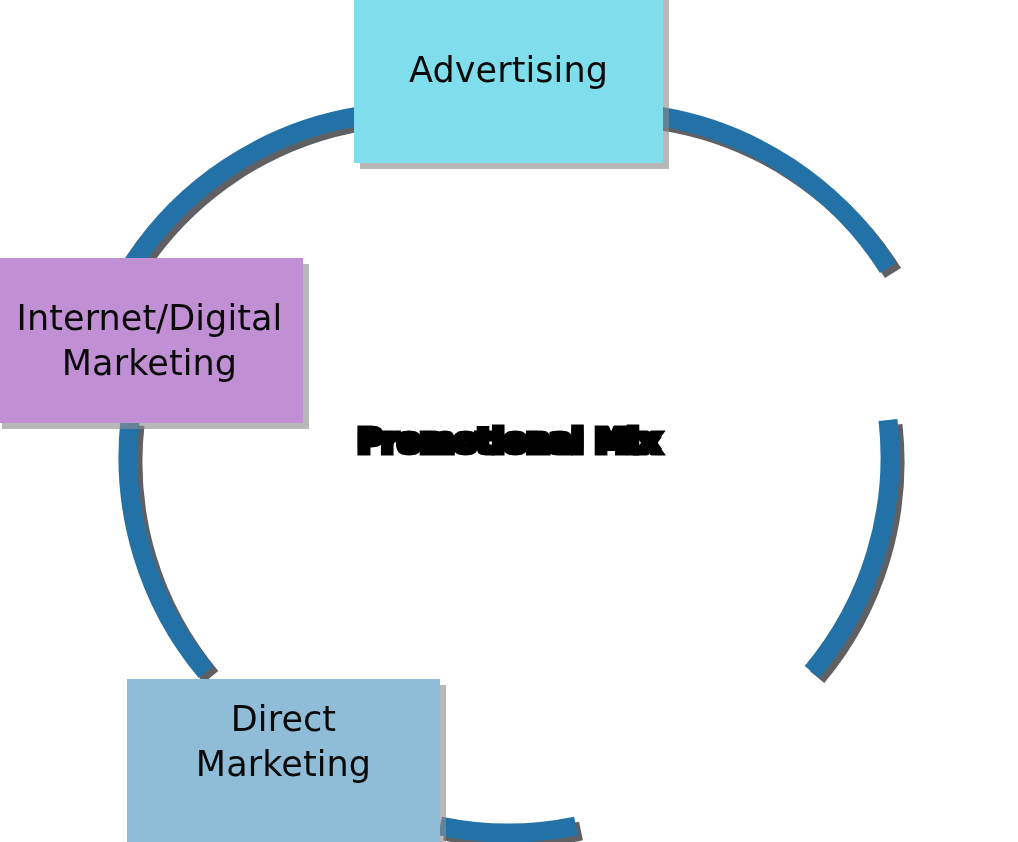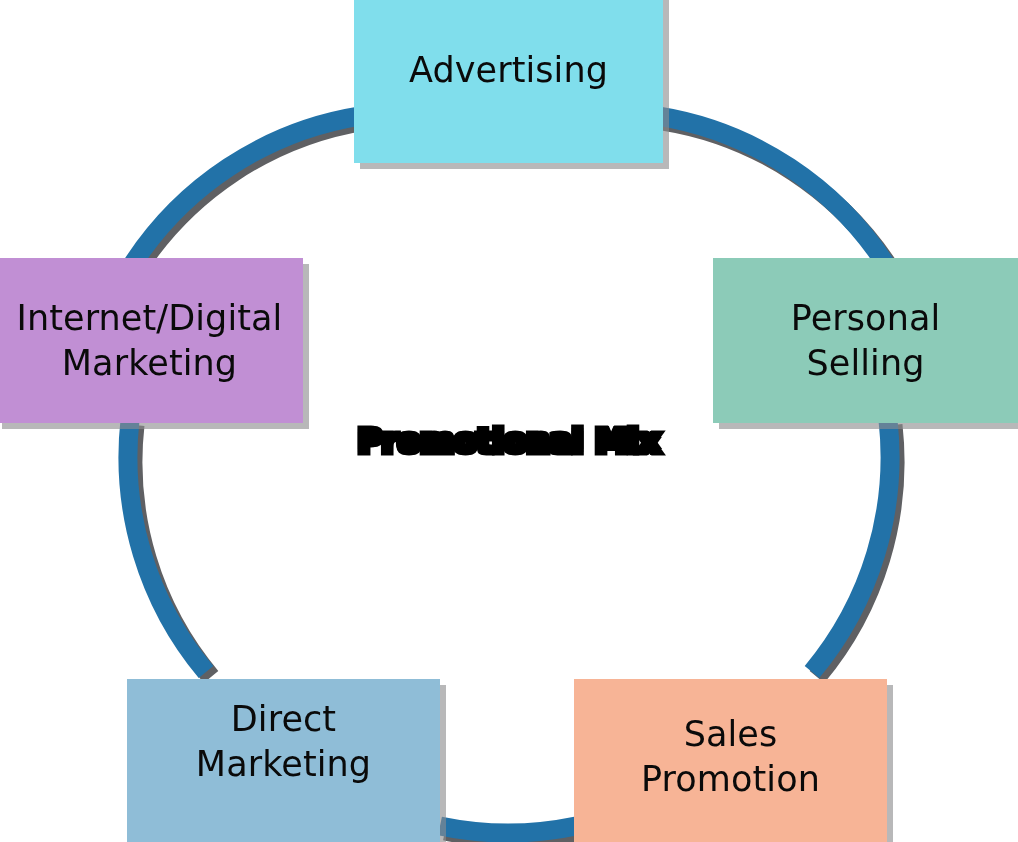--- a/index.html
+++ b/index.html
@@ -125,25 +125,21 @@
       <path d="M 130,268 A 335,335 0 0 1 360,116"></path>
       <path d="M 658,116 A 335,335 0 0 1 888,268"></path>
       <path d="M 888,420 A 335,335 0 0 1 812,672"></path>
       <path d="M 576,826 A 335,335 0 0 1 440,826"></path>
       <path d="M 206,672 A 335,335 0 0 1 130,420"></path>
     </g>
   </svg>
 
   <div class="node" id="node-advertising">Advertising</div>
 
-  <div class="node" id="node-personal-selling">Personal
-Selling</div>
 
-  <div class="node" id="node-sales-promotion">Sales
-Promotion</div>
 
   <div class="node" id="node-direct-marketing">Direct
 Marketing</div>
 
   <div class="node" id="node-internet-digital">Internet/Digital
 Marketing</div>
 
   <div id="center-title">
     <span class="blob">Promotional Mix</span>
   </div>

